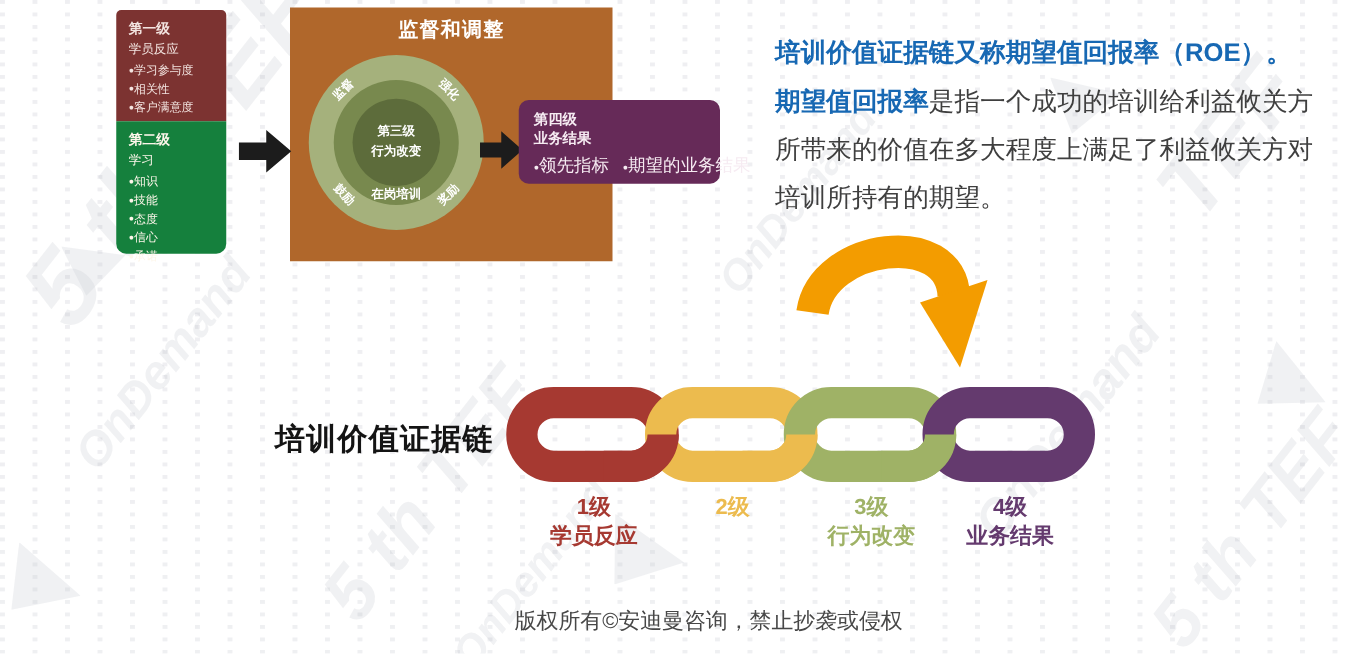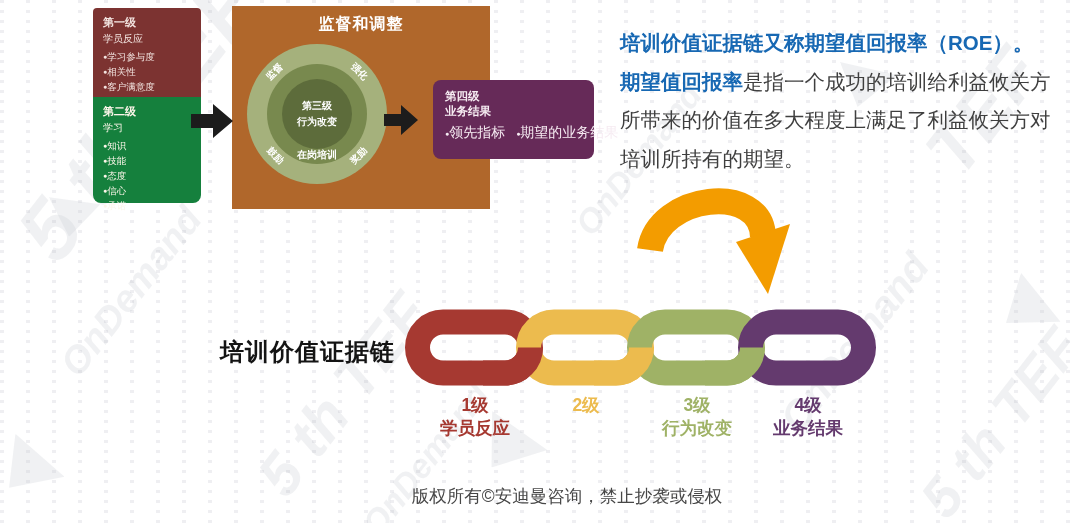--- a/index.html
+++ b/index.html
@@ -25,21 +25,21 @@
   .wm8{ left:335px; top:440px; font-size:34px; }
   .tri { position:absolute; z-index:1; background:#c9ccd4; opacity:.28; pointer-events:none;
          clip-path:polygon(0 0, 100% 55%, 12% 100%); }
   .tri1{ left:8px;   top:440px; width:58px; height:54px; transform:rotate(14deg); }
   .tri2{ left:55px;  top:188px; width:46px; height:44px; transform:rotate(-20deg); }
   .tri3{ left:488px; top:415px; width:60px; height:56px; transform:rotate(8deg); }
   .tri4{ left:845px; top:55px;  width:52px; height:48px; transform:rotate(-14deg); }
   .tri5{ left:1008px;top:282px; width:56px; height:52px; transform:rotate(24deg); }
 
   
-  .lv-col { position:absolute; z-index:2; left:93px; top:8px; width:108px; }
+  .lv-col { position:absolute; z-index:2; left:93px; top:8px; width:88px; }
   .lv-box { color:#f3e4e0; padding:7px 10px; }
   .lv-box .t { font-weight:bold; font-size:11px; margin-bottom:2px; }
   .lv-box .s { font-size:10px; margin-bottom:3px; }
   .lv-box ul { list-style:none; }
   .lv-box li { font-size:9.5px; line-height:15px; }
   .lv-box li::before { content:"\25CF "; font-size:7px; vertical-align:1px; }
   .lv1 { height:89px; border-radius:4px 4px 0 0; }
   .lv2 { height:106px; border-radius:0 0 8px 8px; color:#fdf6ea; }
 
   .arrow-svg { position:absolute; z-index:3; }
@@ -52,21 +52,21 @@
   .ring-label { position:absolute; color:#ffffff; font-size:9.5px; font-weight:bold; white-space:nowrap; }
   .rl-tl { left:43px;  top:66px;  transform:translate(-50%,-50%) rotate(-45deg); }
   .rl-tr { left:127px; top:66px;  transform:translate(-50%,-50%) rotate(45deg); }
   .rl-bl { left:43px;  top:150px; transform:translate(-50%,-50%) rotate(45deg); }
   .rl-br { left:127px; top:150px; transform:translate(-50%,-50%) rotate(-45deg); }
   .rl-ib { left:85px;  top:149px; transform:translate(-50%,-50%); font-size:10px; }
   .center-label { position:absolute; left:85px; top:108px; transform:translate(-50%,-50%);
                   color:#ffffff; text-align:center; font-size:10px; font-weight:bold; line-height:16px; white-space:nowrap; }
 
   
-  .lv4 { position:absolute; z-index:3; left:433px; top:80px; width:161px; height:79px;
+  .lv4 { position:absolute; z-index:3; left:415px; top:80px; width:161px; height:67px;
          border-radius:8px; color:#f6ebf2; padding:9px 12px; }
   .lv4 .t { font-size:11.5px; font-weight:bold; line-height:15px; }
   .lv4 .s { font-size:11.5px; font-weight:bold; line-height:15px; }
   .lv4 .bullets { font-size:14px; margin-top:5px; white-space:nowrap; }
   .lv4 .bullets span::before { content:"\25CF "; font-size:7px; vertical-align:1px; }
   .lv4 .bullets span + span { margin-left:7px; }
 
   
   .definition { position:absolute; z-index:2; left:620px; top:24px; width:440px;
                 font-size:20.5px; line-height:38.5px; color:#3f3f3f; }

